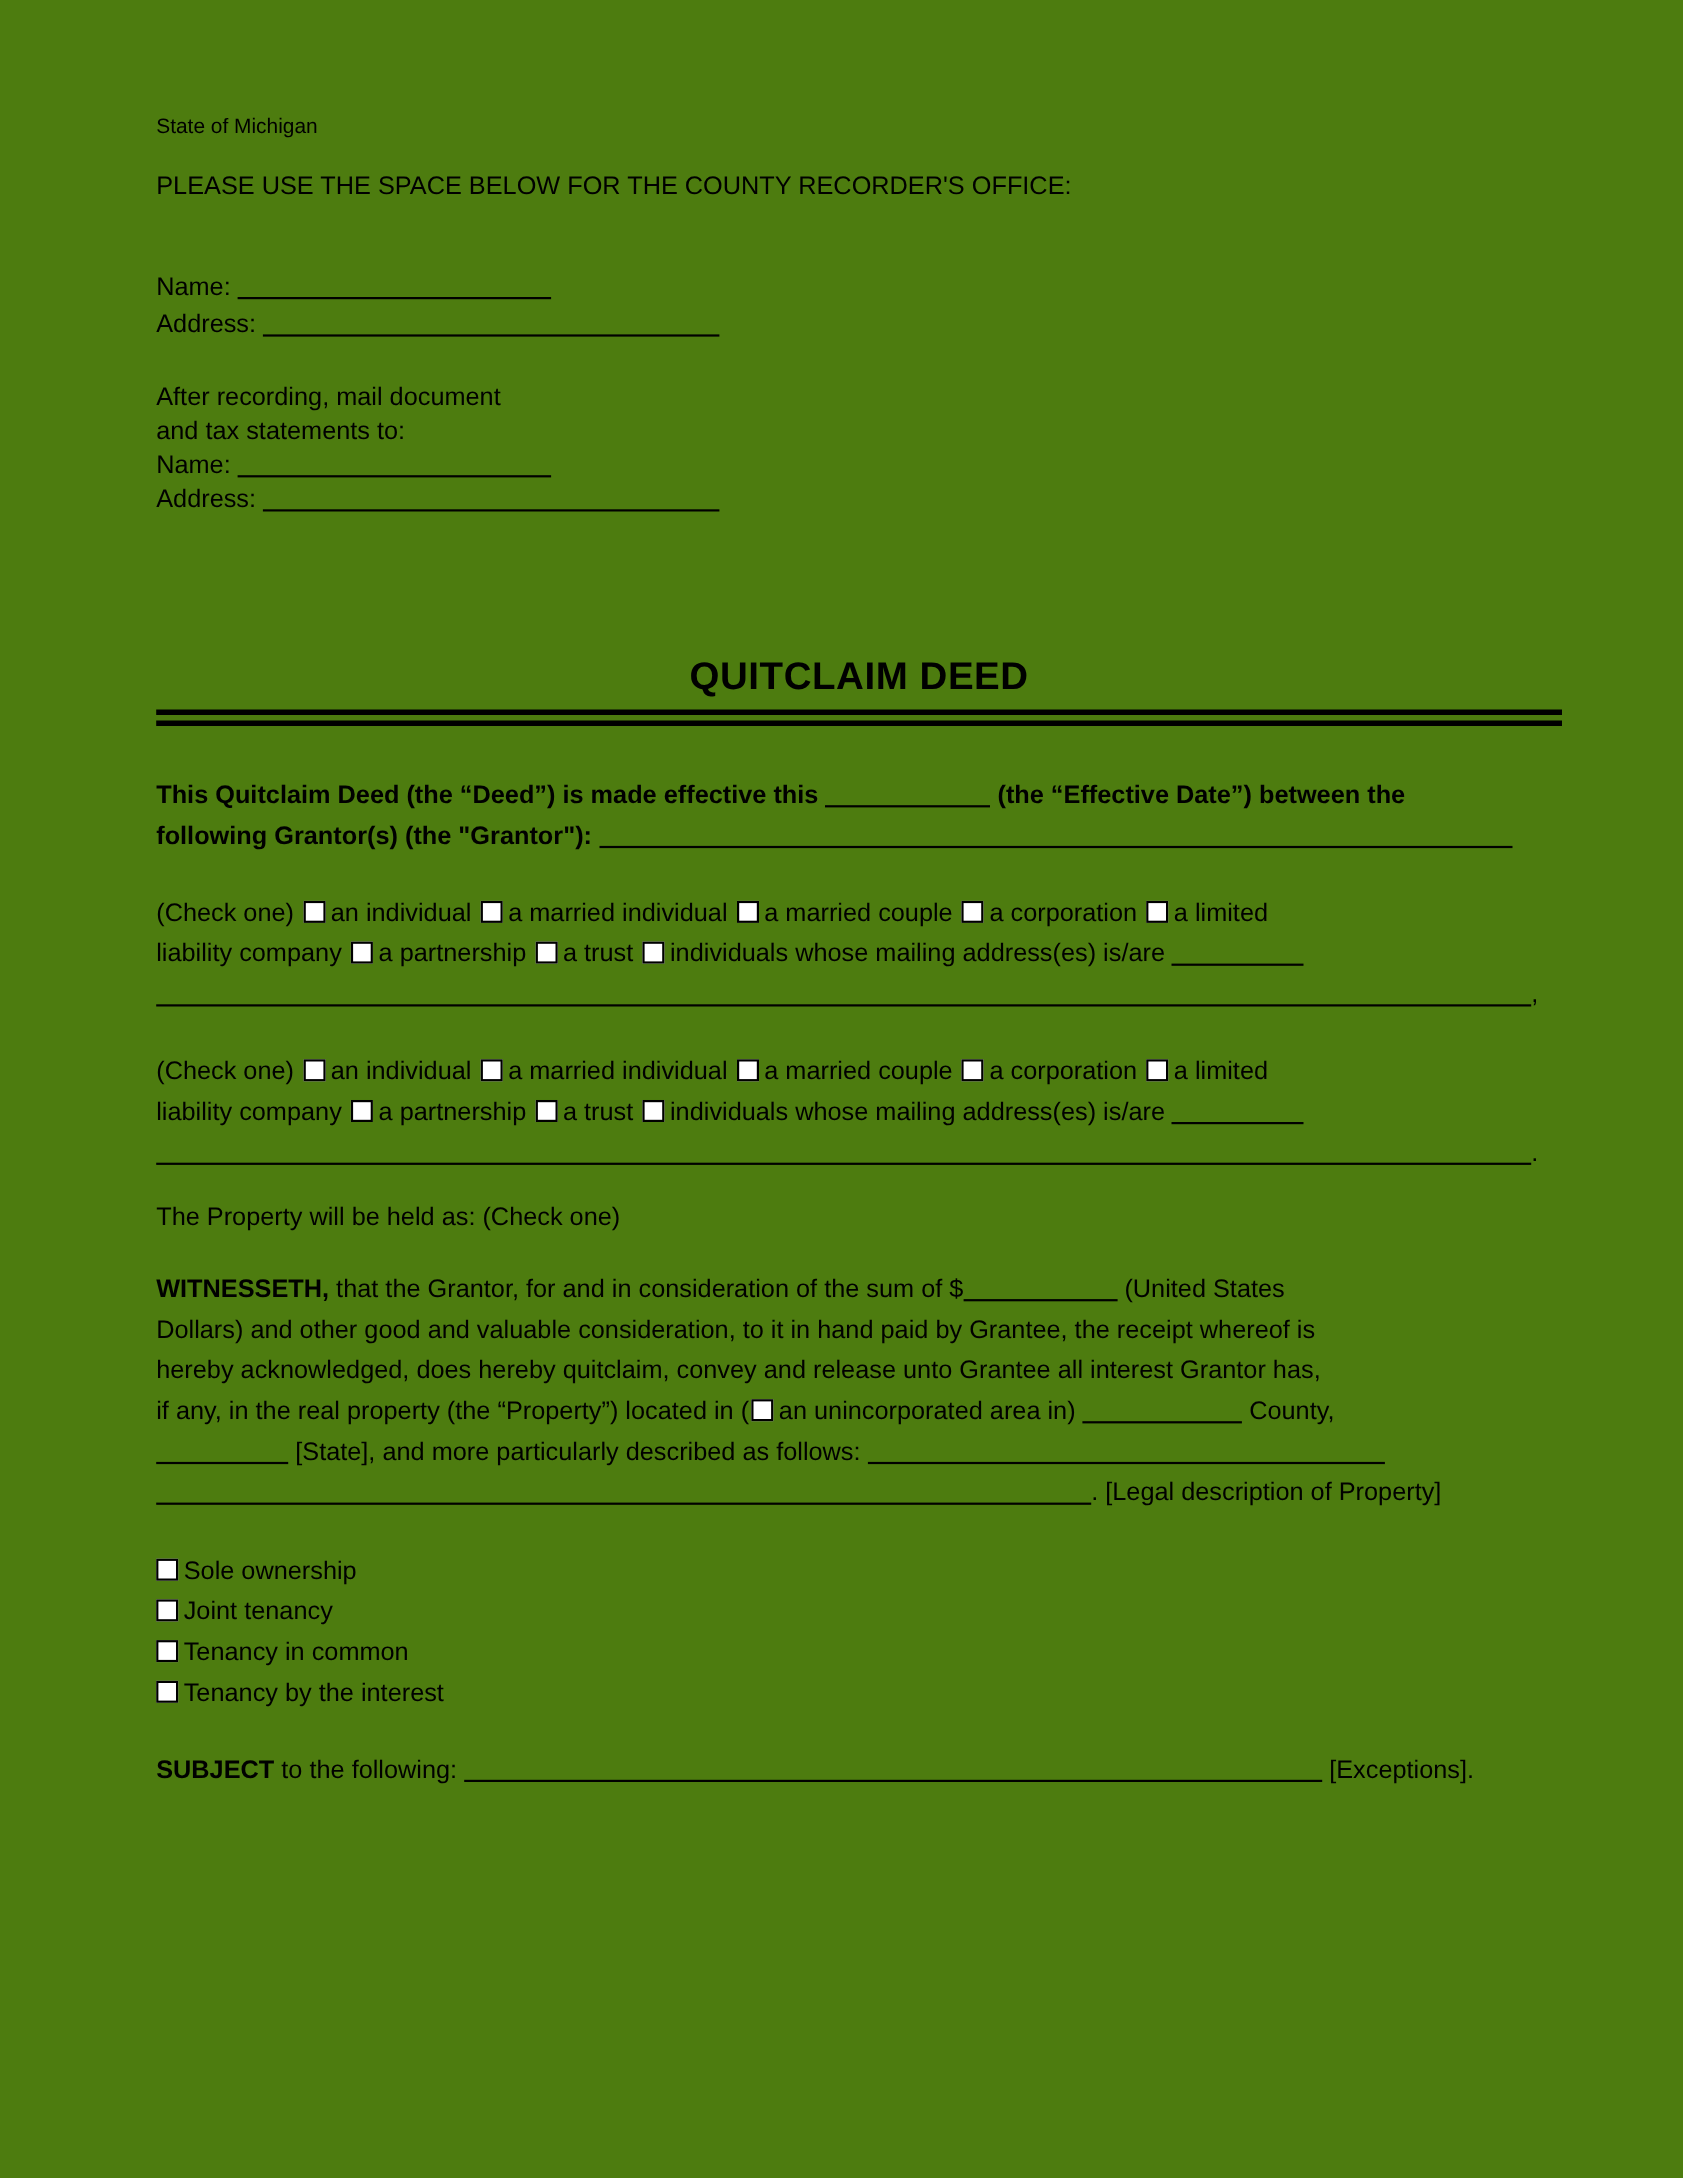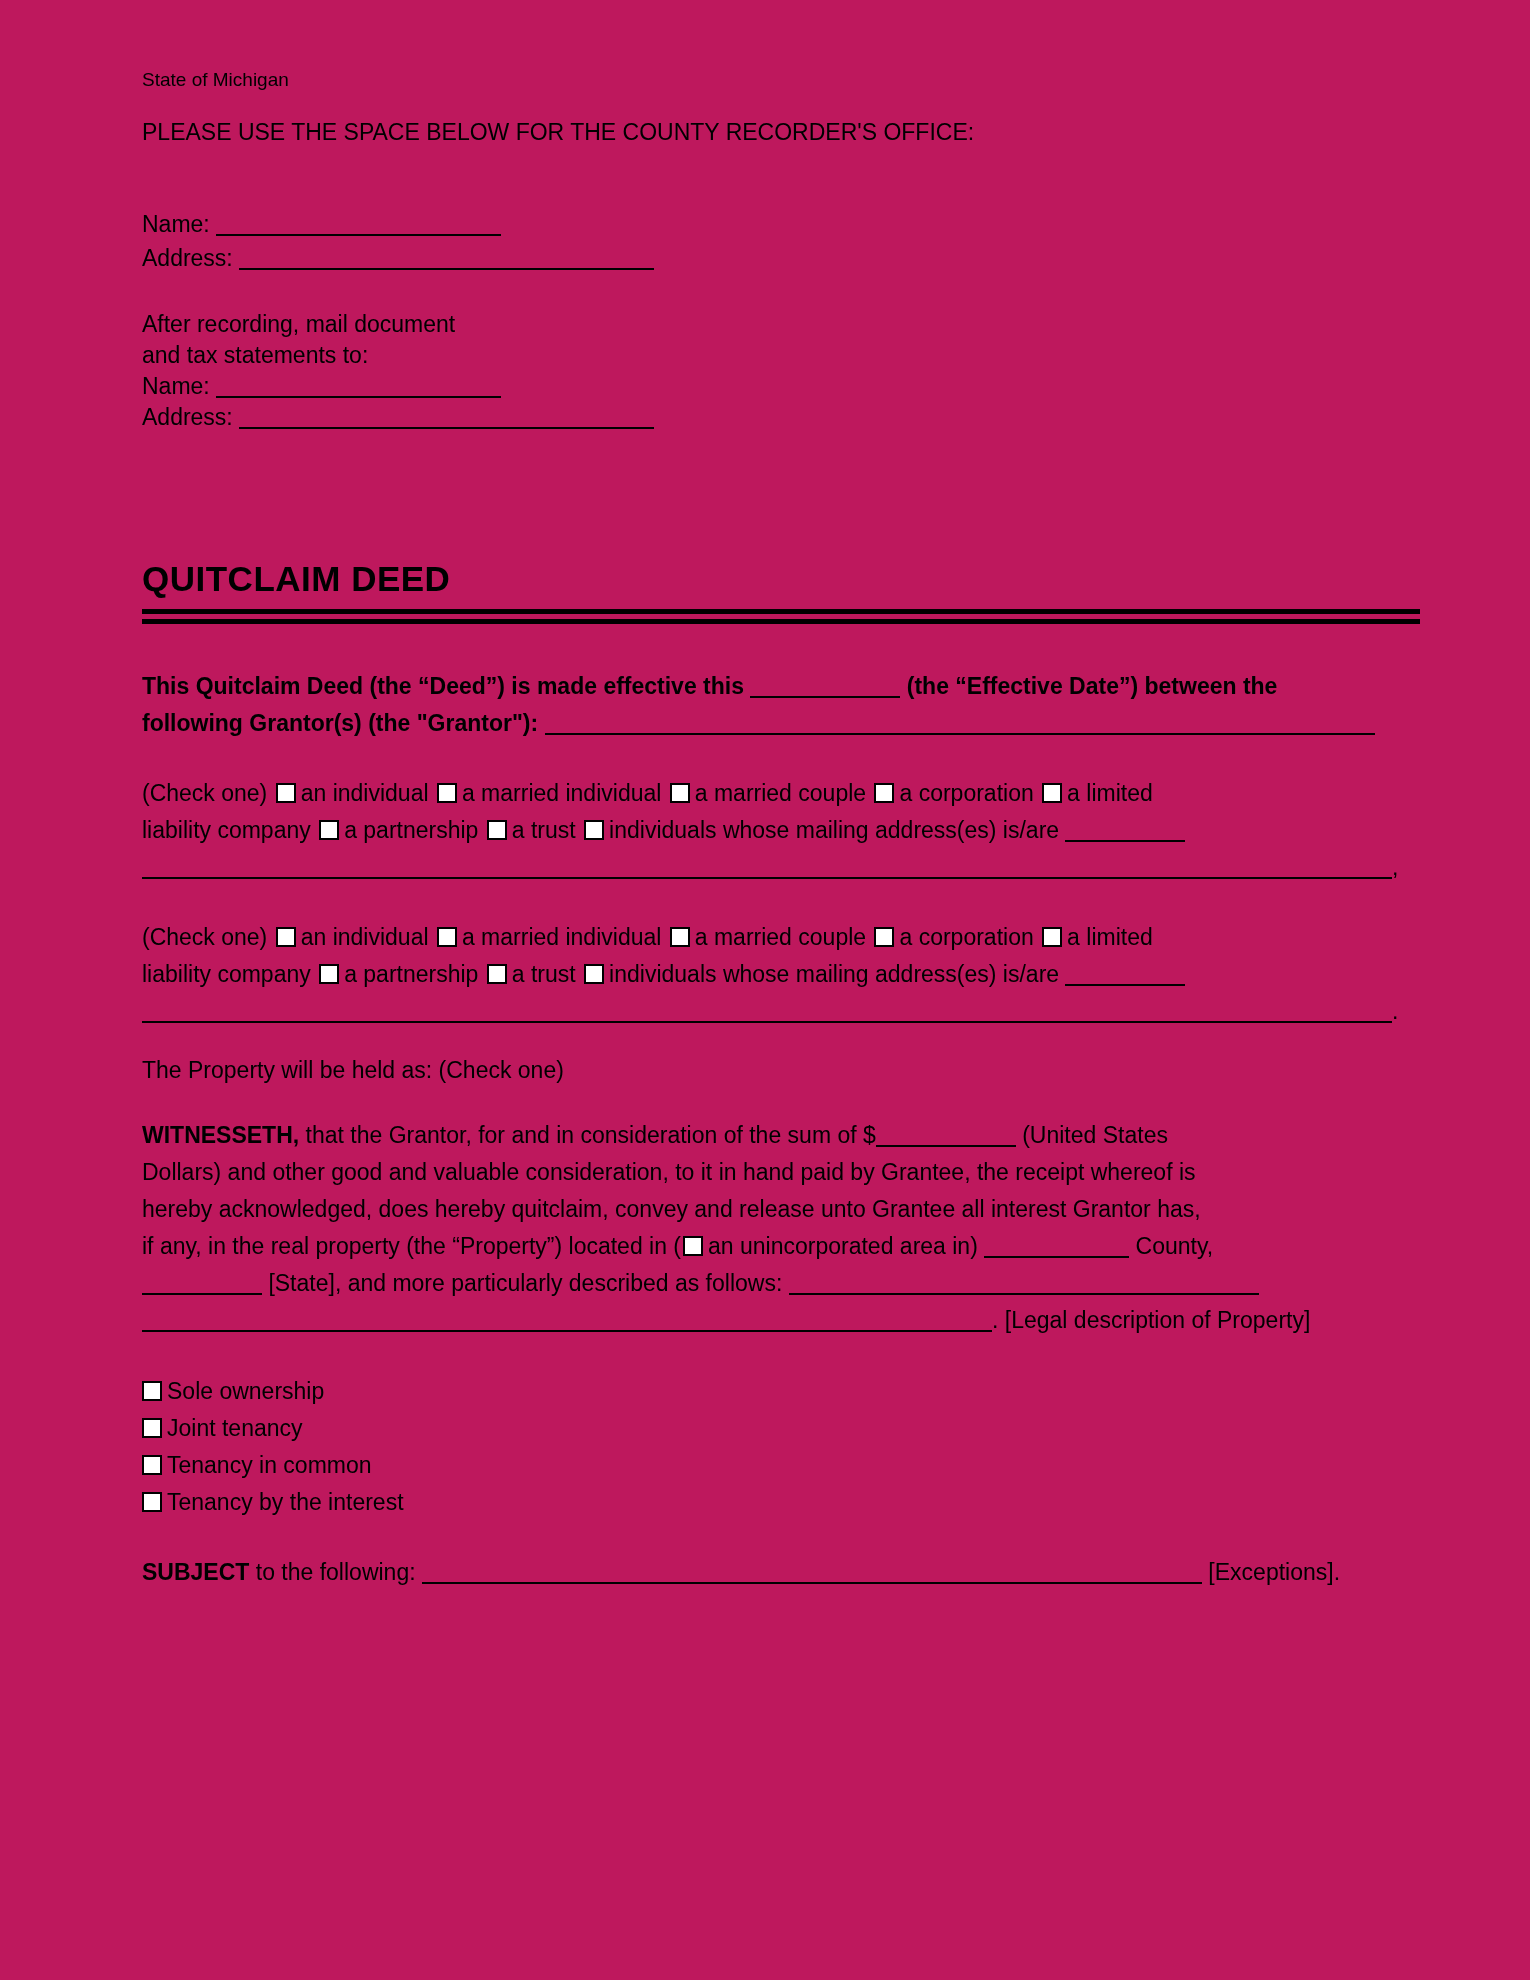--- a/index.html
+++ b/index.html
@@ -1,21 +1,21 @@
 <!DOCTYPE html>
 <html><head>
 <meta charset="utf-8">
 <style>
   html,body{margin:0;padding:0;background:#ffffff;}
   .page{
     position:relative;
     width:1530px;height:1980px;
     box-sizing:border-box;
-    padding:68px 110px 0 142px;
-    background:#be185d;
+    padding:104px 110px 0 142px;
+    background:#4d7c0f;
     color:#000000;
     font-family:"Liberation Sans", sans-serif;
     font-size:23px;
     line-height:37px;
   }
   .state{font-size:19px;line-height:24px;}
   .notice{margin-top:22px;}
   .prepared{margin-top:56px;line-height:34px;}
   .mail{margin-top:34px;line-height:31px;}
   .blank{
@@ -26,21 +26,21 @@
   }
   .w285{width:285px}.w415{width:415px}
   .w150{width:150px}.w830{width:830px}
   .w700{width:700px}.w120{width:120px}
   .wfull{width:1250px}
   .w140{width:140px}.w145{width:145px}
   .w470{width:470px}.w850{width:850px}
   .w780{width:780px}
   .title{
     margin:126px 0 0 0;
-    text-align:left;
+    text-align:center;
     font-size:35px;
     line-height:40px;
     font-weight:bold;
     letter-spacing:0.5px;
   }
   .double-rule{
     margin-top:10px;
     height:5px;
     border-top:5px solid #000;
     border-bottom:5px solid #000;

